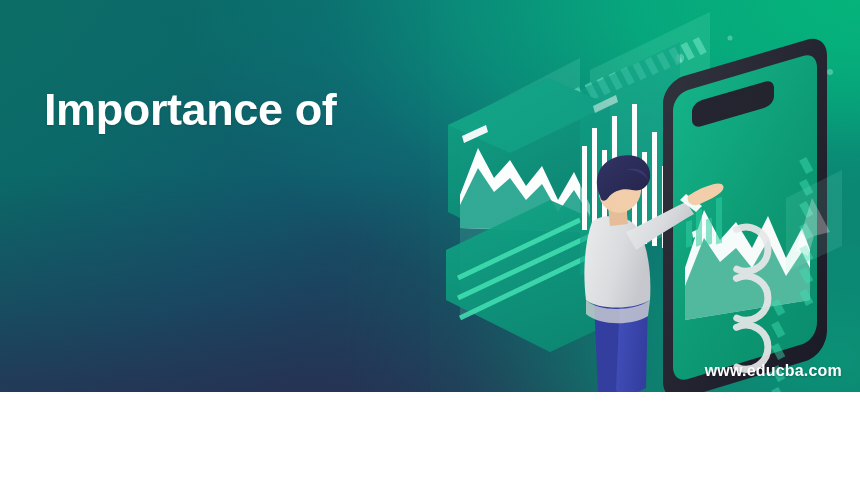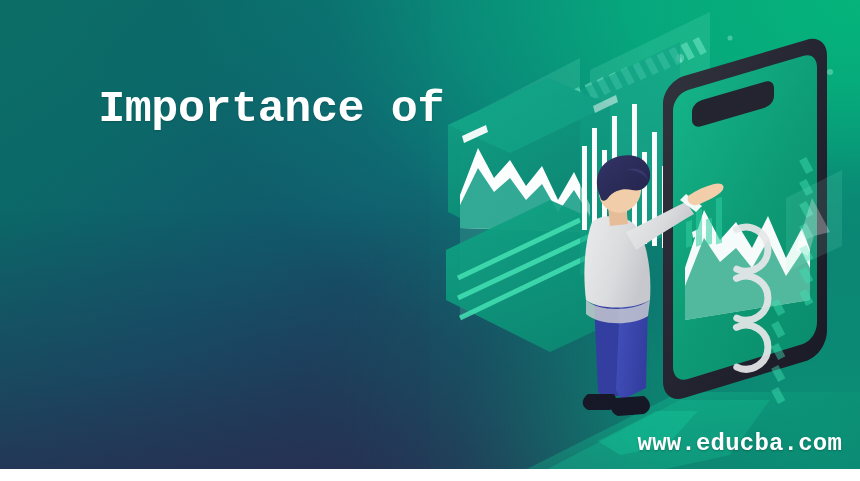--- a/index.html
+++ b/index.html
@@ -3,24 +3,23 @@
 <meta charset="utf-8">
 <style>
   html, body {
     margin: 0;
     padding: 0;
     background: #ffffff;
   }
   #banner {
     position: relative;
     width: 860px;
-    height: 469px;
+    height: 392px;
     overflow: hidden;
-    font-family: Liberation Mono, monospace;
-    text-align: right;
+    font-family: Liberation Sans, sans-serif;
   }
 
   
   .bg-base {
     position: absolute;
     inset: 0;
     background: linear-gradient(145deg,
                 #0c6d66 0%,
                 #0b6a68 18%,
                 #12576c 42%,
@@ -73,21 +72,21 @@
     text-shadow: 0 1px 2px rgba(0,0,0,0.16);
   }
   .headline .ln { display: block; white-space: nowrap; }
 
   
   .watermark {
     position: absolute;
     right: 18px;
     bottom: 12px;
     color: #ffffff;
-    font-size: 24px;
+    font-size: 16px;
     font-weight: bold;
     letter-spacing: 0.2px;
     text-shadow: 0 1px 2px rgba(0,0,0,0.25);
   }
 
   
   .illus {
     position: absolute;
     left: 430px;
     top: 0;

